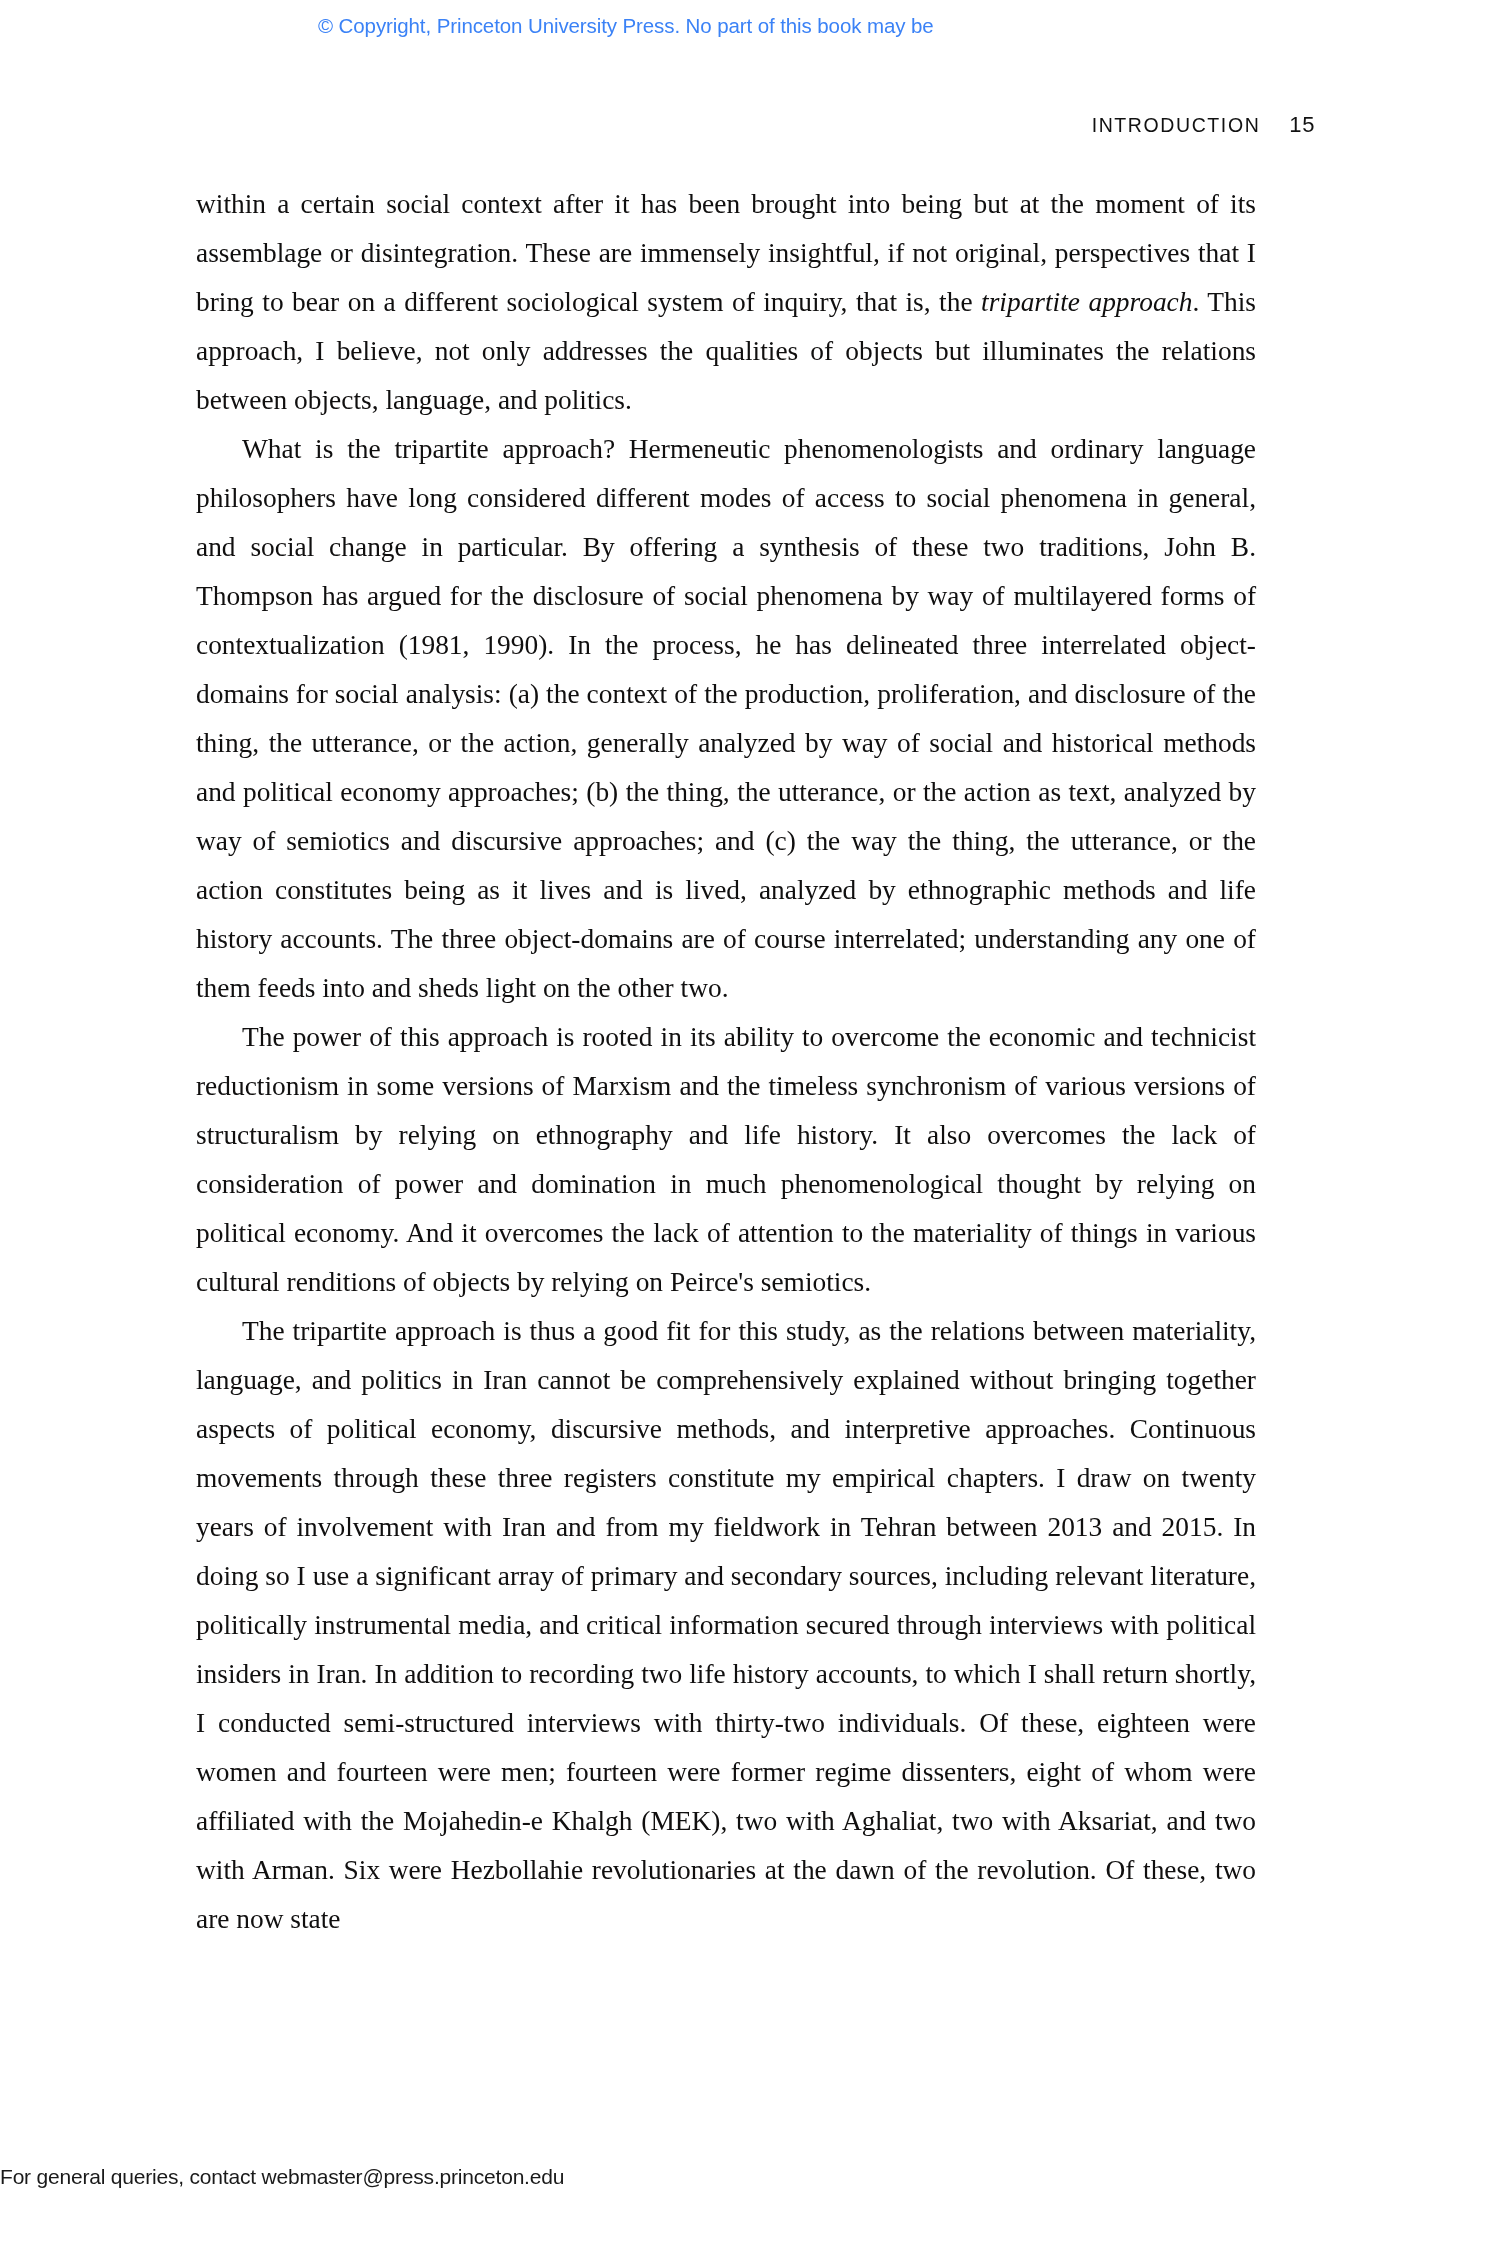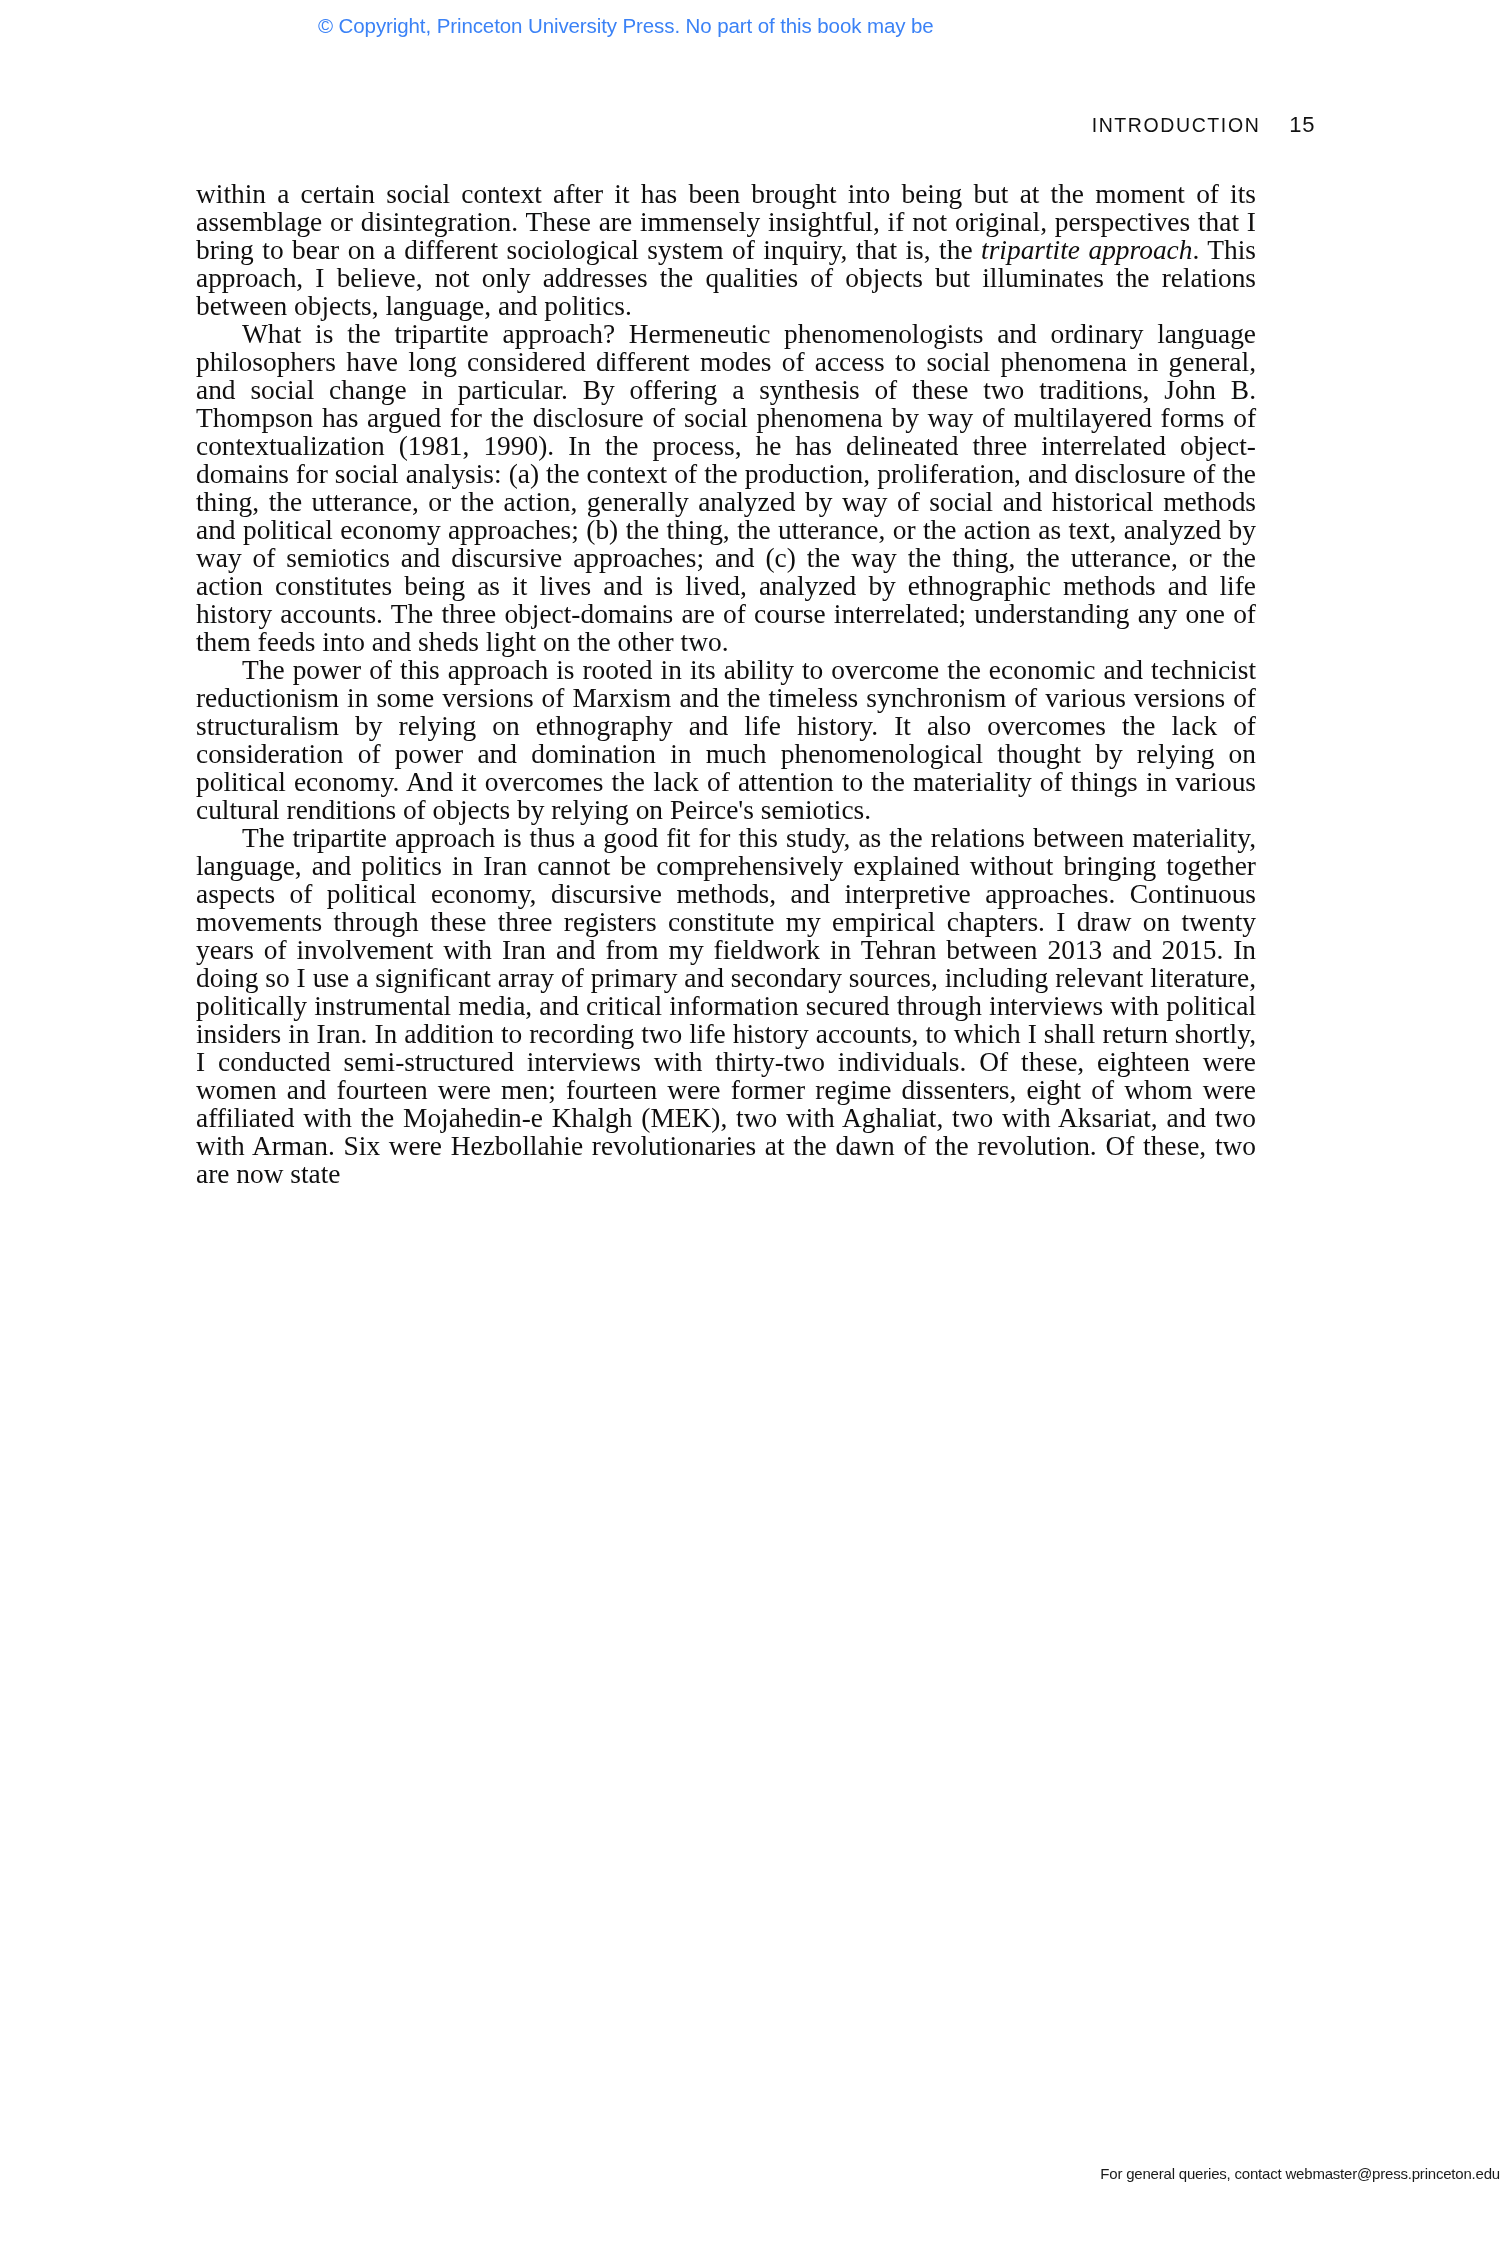--- a/index.html
+++ b/index.html
@@ -57,38 +57,38 @@
   
   .body-block {
     position: absolute;
     left: 196px;
     top: 180px;
     width: 1060px;
   }
   .body-block p {
     margin: 0;
     font-size: 27.4px;
-    line-height: 28px;
+    line-height: 49px;
     text-align: justify;
     text-justify: inter-word;
     hyphens: none;
     color: #100f0f;
   }
   .body-block p.indent { text-indent: 46px; }
   .body-block p em { font-style: italic; }
 
   
   .footer {
     position: absolute;
     left: 0;
     right: 0;
     top: 2165px;
-    text-align: right;
+    text-align: left;
     font-family: "Liberation Sans", sans-serif;
-    font-size: 15px;
+    font-size: 21px;
     color: #1a1a1a;
     letter-spacing: -0.2px;
   }
 </style>
 </head>
 <body>
 
 <div class="page">
 
   <div class="copyright">

